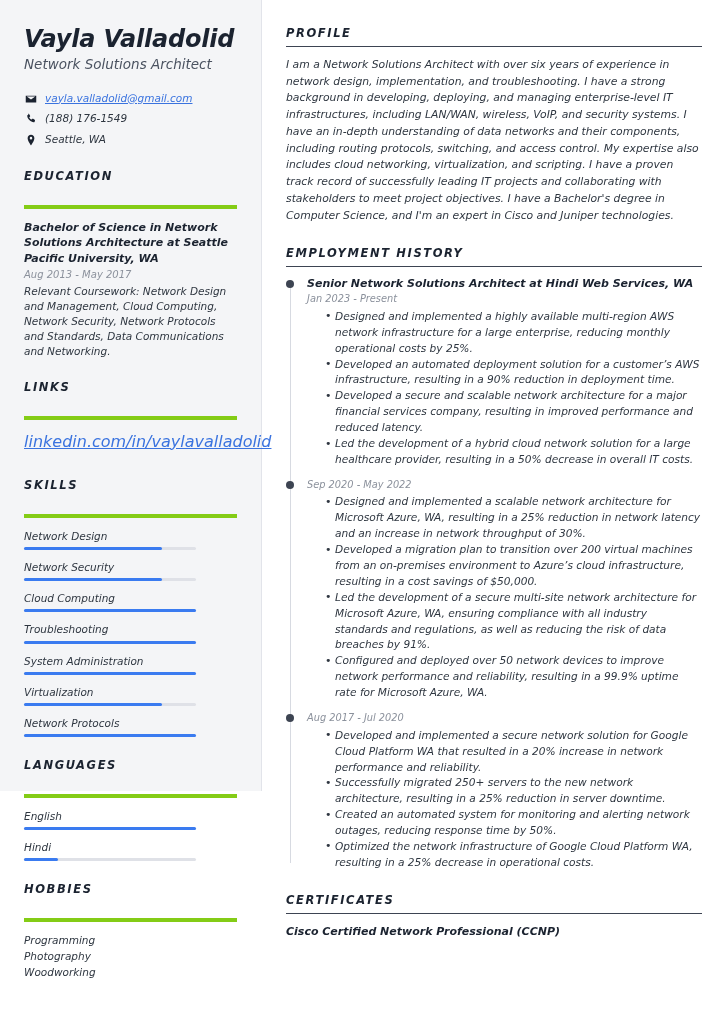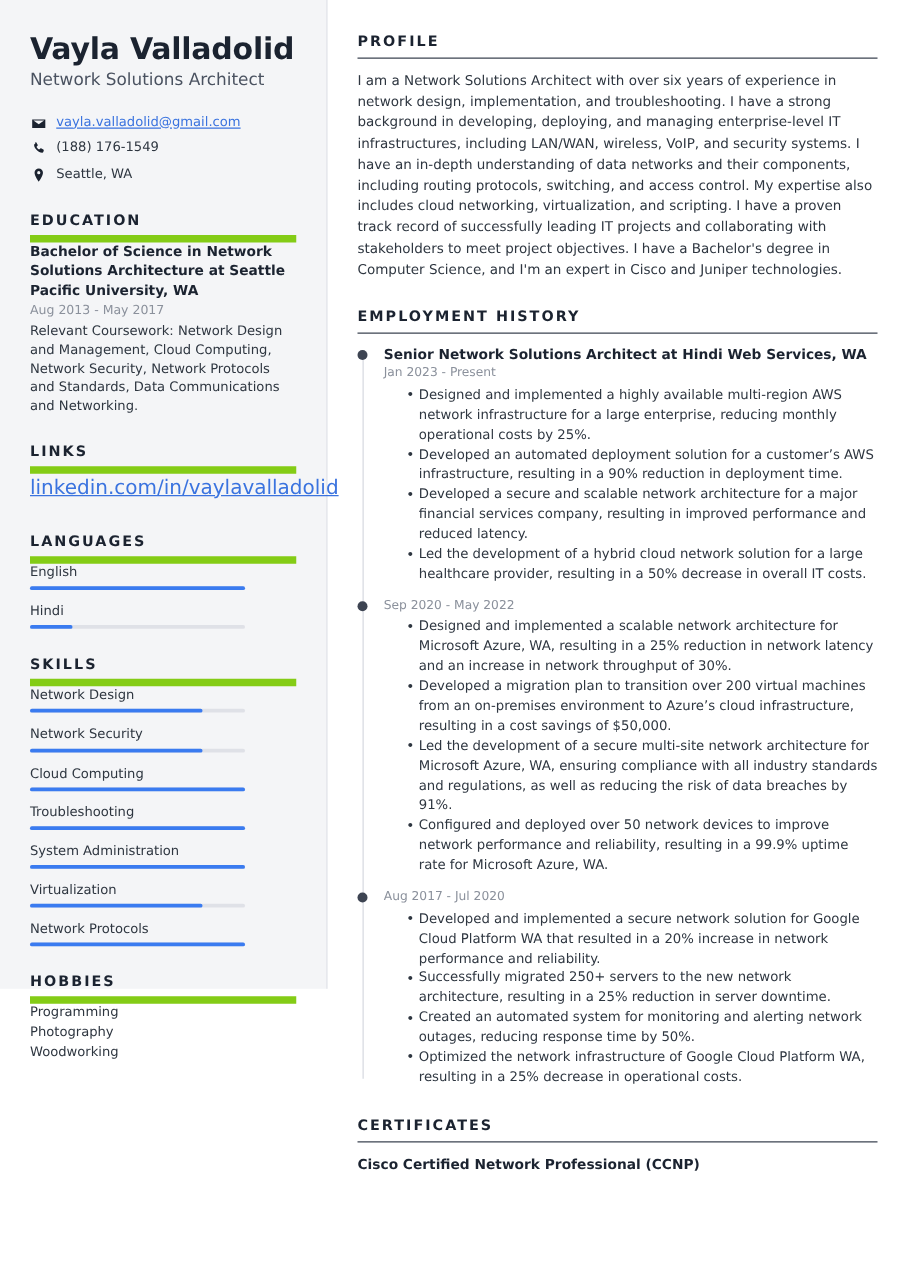--- a/index.html
+++ b/index.html
@@ -15,20 +15,21 @@
     background: #ffffff;
     color: #2e3640;
     font-size: 11px;
   }
 
   .resume {
     display: flex;
     width: 724px;
     height: 791px;
     background: #ffffff;
+    font-style: italic;
   }
 
   
   .sidebar {
     width: 262px;
     flex: 0 0 262px;
     background: #f4f5f7;
     border-right: 1px solid #e2e4ea;
     padding: 26px 24px 0 24px;
   }
@@ -76,23 +77,23 @@
     color: #3a73df;
     text-decoration: underline;
     font-size: 10.5px;
   }
 
   .sec-head {
     font-size: 11.5px;
     font-weight: bold;
     letter-spacing: 1.6px;
     color: #1b2330;
-    padding-bottom: 5px;
-    border-bottom: 6px solid #84cc16;
-    margin-bottom: 0;
+    padding-bottom: 22px;
+    border-bottom: 4px solid #84cc16;
+    margin-bottom: 11px;
   }
 
   .sb-section { margin-bottom: 21px; }
 
   .edu-degree {
     font-size: 11px;
     font-weight: bold;
     color: #1b2330;
     line-height: 1.42;
     margin-bottom: 1px;
@@ -283,80 +284,80 @@
       <div class="edu-date">Aug 2013 - May 2017</div>
       <div class="edu-desc">Relevant Coursework: Network Design and Management, Cloud Computing, Network Security, Network Protocols and Standards, Data Communications and Networking.</div>
     </section>
 
     <section class="sb-section">
       <div class="sec-head">LINKS</div>
       <div><a class="link-item" href="#">linkedin.com/in/vaylavalladolid</a></div>
     </section>
 
     <section class="sb-section">
+      <div class="sec-head">SKILLS</div>
+      <div>
+          <div class="meter-row">
+            <div class="meter-label">Network Design</div>
+            <div class="meter-track">
+              <div class="meter-fill" style="width: 80%;"></div>
+            </div>
+          </div>
+          <div class="meter-row">
+            <div class="meter-label">Network Security</div>
+            <div class="meter-track">
+              <div class="meter-fill" style="width: 80%;"></div>
+            </div>
+          </div>
+          <div class="meter-row">
+            <div class="meter-label">Cloud Computing</div>
+            <div class="meter-track">
+              <div class="meter-fill" style="width: 100%;"></div>
+            </div>
+          </div>
+          <div class="meter-row">
+            <div class="meter-label">Troubleshooting</div>
+            <div class="meter-track">
+              <div class="meter-fill" style="width: 100%;"></div>
+            </div>
+          </div>
+          <div class="meter-row">
+            <div class="meter-label">System Administration</div>
+            <div class="meter-track">
+              <div class="meter-fill" style="width: 100%;"></div>
+            </div>
+          </div>
+          <div class="meter-row">
+            <div class="meter-label">Virtualization</div>
+            <div class="meter-track">
+              <div class="meter-fill" style="width: 80%;"></div>
+            </div>
+          </div>
+          <div class="meter-row">
+            <div class="meter-label">Network Protocols</div>
+            <div class="meter-track">
+              <div class="meter-fill" style="width: 100%;"></div>
+            </div>
+          </div>
+        </div>
+    </section>
+
+    <section class="sb-section">
       <div class="sec-head">LANGUAGES</div>
       <div>
           <div class="meter-row">
             <div class="meter-label">English</div>
             <div class="meter-track">
               <div class="meter-fill" style="width: 100%;"></div>
             </div>
           </div>
           <div class="meter-row">
             <div class="meter-label">Hindi</div>
             <div class="meter-track">
               <div class="meter-fill" style="width: 20%;"></div>
-            </div>
-          </div>
-        </div>
-    </section>
-
-    <section class="sb-section">
-      <div class="sec-head">SKILLS</div>
-      <div>
-          <div class="meter-row">
-            <div class="meter-label">Network Design</div>
-            <div class="meter-track">
-              <div class="meter-fill" style="width: 80%;"></div>
-            </div>
-          </div>
-          <div class="meter-row">
-            <div class="meter-label">Network Security</div>
-            <div class="meter-track">
-              <div class="meter-fill" style="width: 80%;"></div>
-            </div>
-          </div>
-          <div class="meter-row">
-            <div class="meter-label">Cloud Computing</div>
-            <div class="meter-track">
-              <div class="meter-fill" style="width: 100%;"></div>
-            </div>
-          </div>
-          <div class="meter-row">
-            <div class="meter-label">Troubleshooting</div>
-            <div class="meter-track">
-              <div class="meter-fill" style="width: 100%;"></div>
-            </div>
-          </div>
-          <div class="meter-row">
-            <div class="meter-label">System Administration</div>
-            <div class="meter-track">
-              <div class="meter-fill" style="width: 100%;"></div>
-            </div>
-          </div>
-          <div class="meter-row">
-            <div class="meter-label">Virtualization</div>
-            <div class="meter-track">
-              <div class="meter-fill" style="width: 80%;"></div>
-            </div>
-          </div>
-          <div class="meter-row">
-            <div class="meter-label">Network Protocols</div>
-            <div class="meter-track">
-              <div class="meter-fill" style="width: 100%;"></div>
             </div>
           </div>
         </div>
     </section>
 
     <section class="sb-section">
       <div class="sec-head">HOBBIES</div>
       <div>
           <div class="hobby-item">Programming</div>
           <div class="hobby-item">Photography</div>

